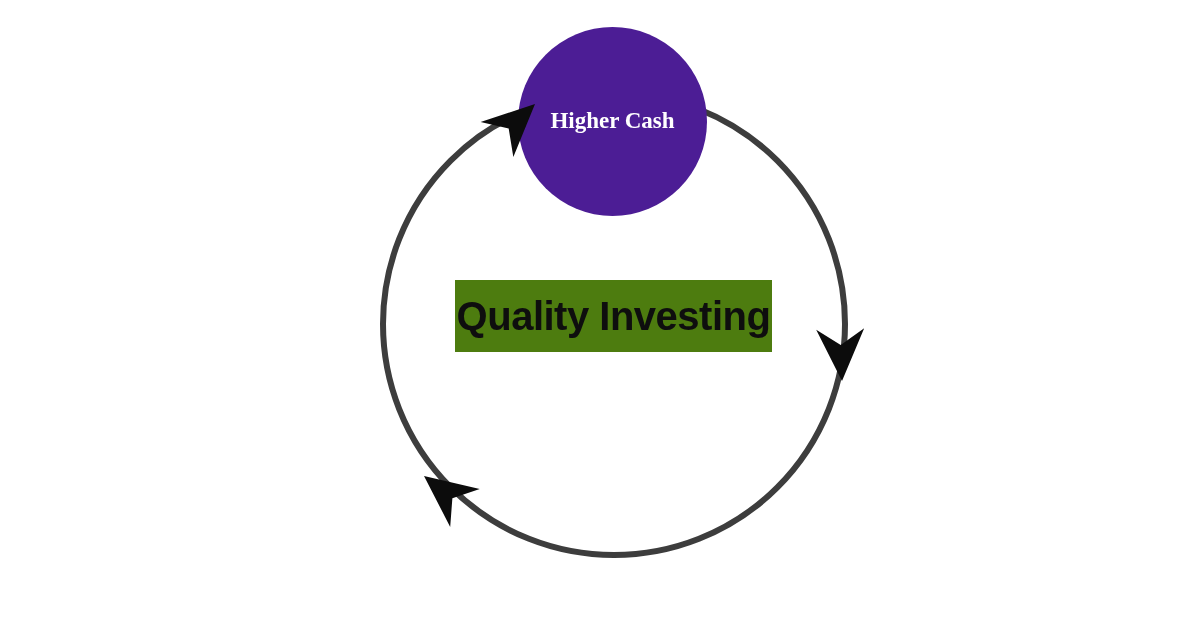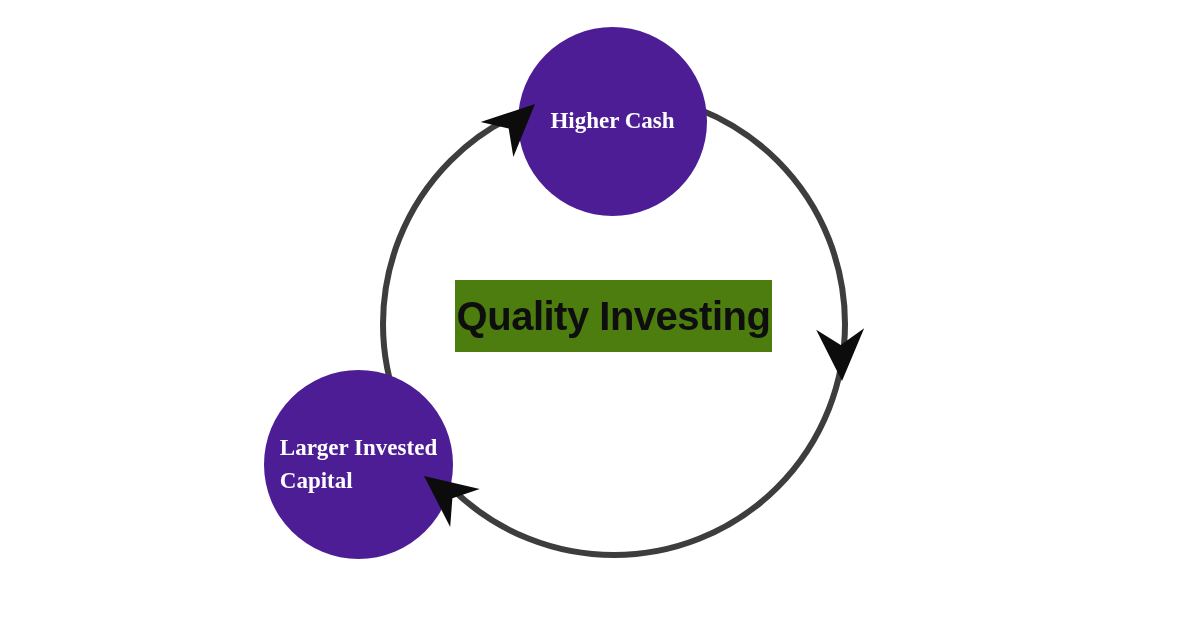--- a/index.html
+++ b/index.html
@@ -70,26 +70,20 @@
     <circle cx="614" cy="324" r="231" fill="none" stroke="#3d3d3d" stroke-width="6"></circle>
   </svg>
 
   <div class="node node-top">
     <div class="node-label">
       <span>Higher Cash</span>
     </div>
   </div>
 
 
-  <div class="node node-left">
-    <div class="node-label">
-      <span>Larger Invested</span>
-      <span>Capital</span>
-    </div>
-  </div>
 
   <svg class="layer arrow-layer" viewBox="0 0 1200 630">
 
     <polygon points="0,0 -52,-24 -36,0 -52,24" transform="translate(535,104) rotate(-43)" fill="#0c0c0c"></polygon>
 
     <polygon points="0,0 -52,-24 -36,0 -52,24" transform="translate(842,381) rotate(88)" fill="#0c0c0c"></polygon>
 
     <polygon points="0,0 -52,-24 -36,0 -52,24" transform="translate(424,476) rotate(-142)" fill="#0c0c0c"></polygon>
   </svg>
 

